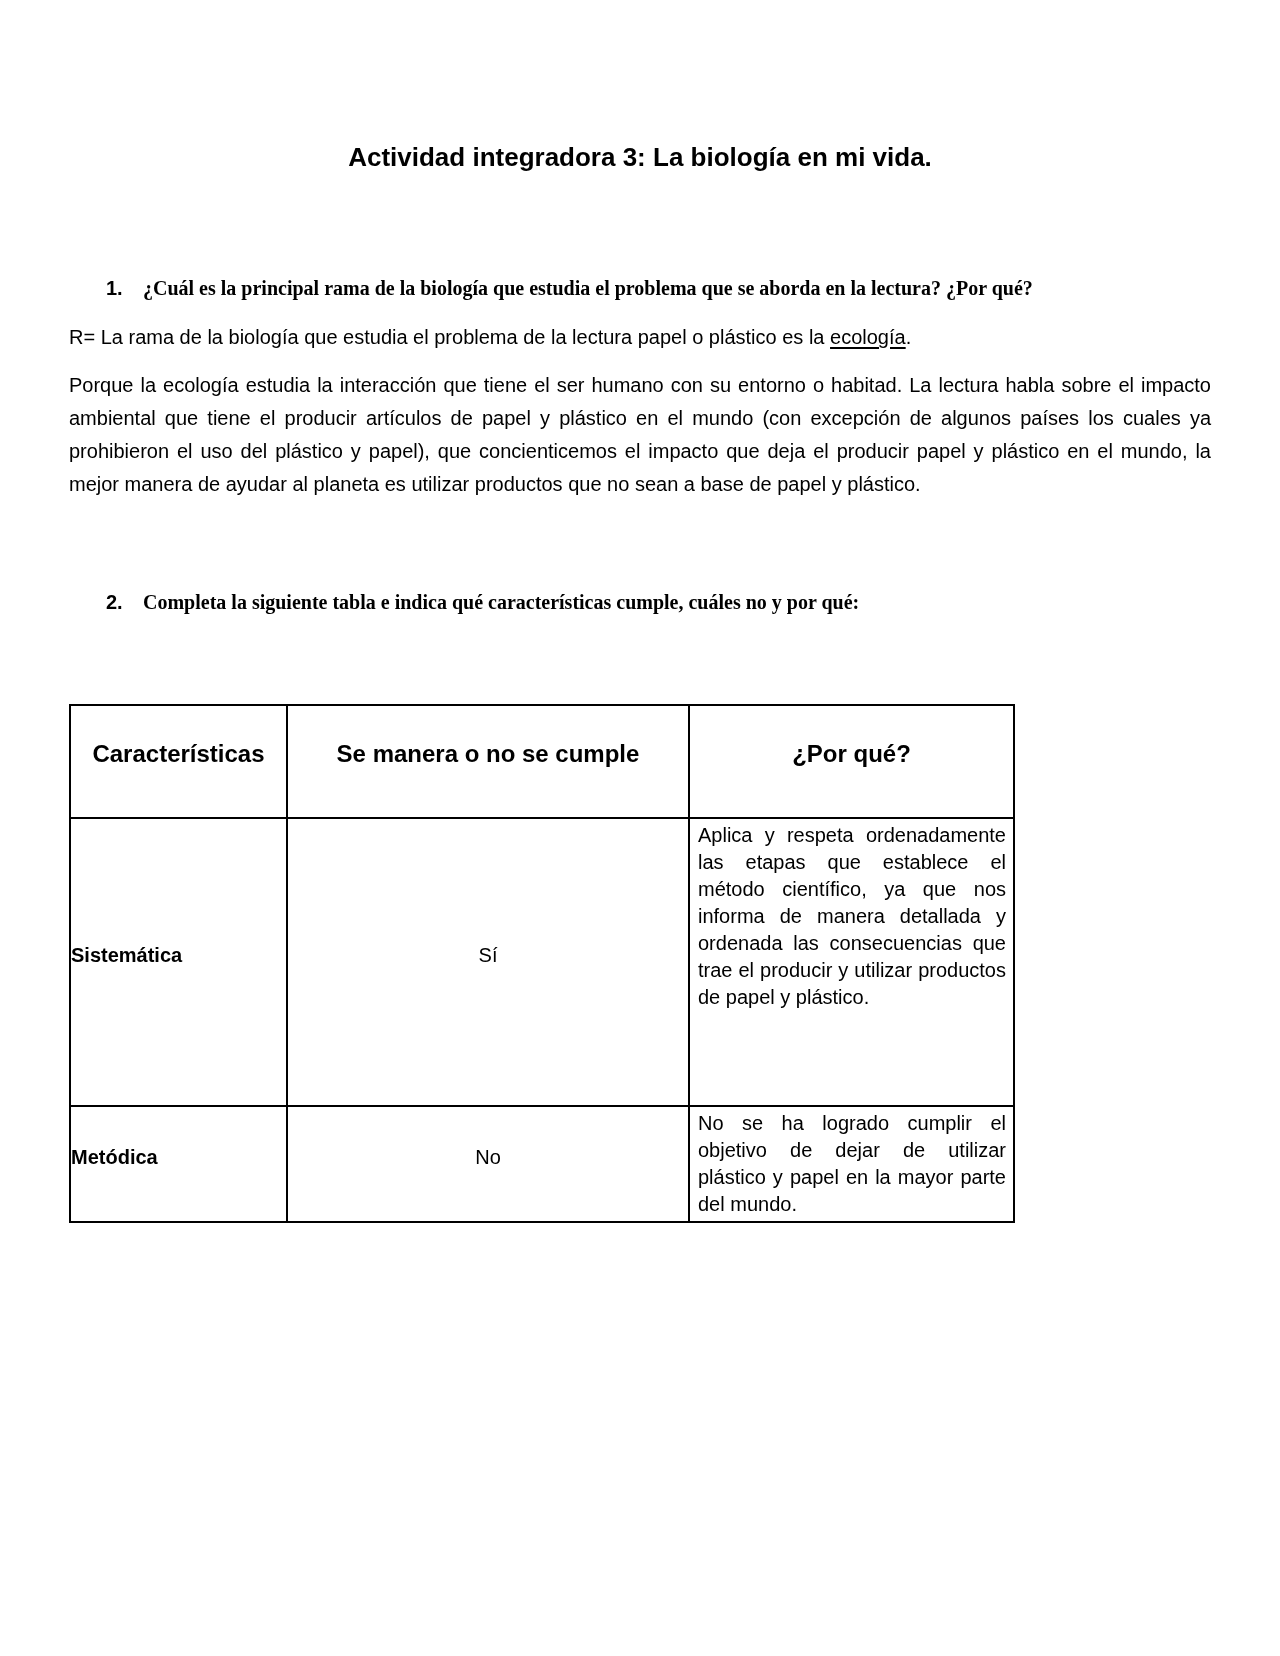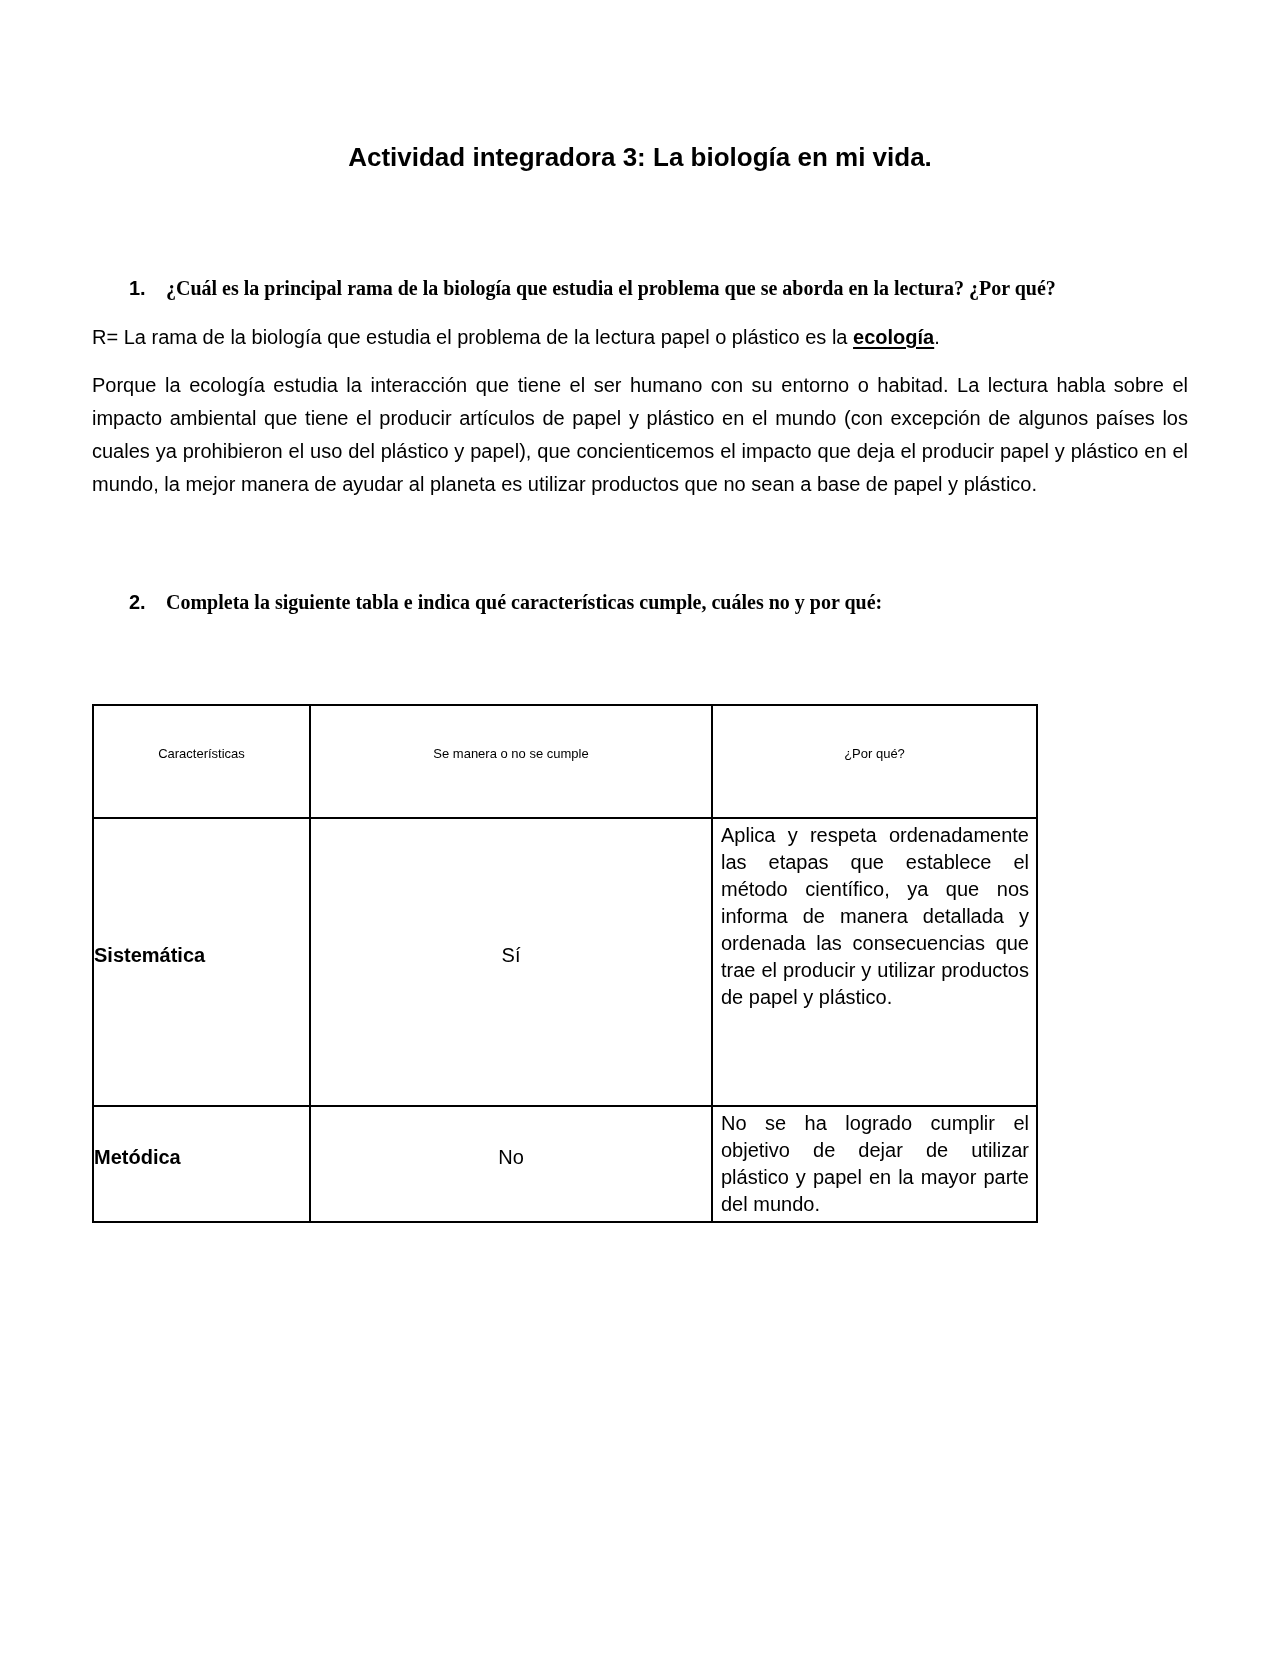--- a/index.html
+++ b/index.html
@@ -7,21 +7,21 @@
   body {
     width: 1280px;
     height: 1656px;
     font-family: "Liberation Sans", "DejaVu Sans", sans-serif;
     color: #000000;
     position: relative;
   }
   .page {
     width: 1280px;
     height: 1656px;
-    padding: 0 92px;
+    padding: 0 69px;
     overflow: hidden;
     background: #ffffff;
   }
   .doc-title {
     padding-top: 140px;
     font-size: 26px;
     line-height: 34px;
     font-weight: bold;
     text-align: center;
   }
@@ -37,43 +37,43 @@
   .q1 { margin-top: 98px; }
   .q2 { margin-top: 85px; }
   .para {
     font-size: 20px;
     line-height: 33px;
     text-align: justify;
   }
   .p1 { margin-top: 16px; }
   .p2 { margin-top: 15px; }
   .hl {
-    font-weight: bold;
+    font-weight: normal;
     text-decoration: underline;
     text-decoration-thickness: 2px;
     text-underline-offset: 3px;
     margin-top: 36px;
   }
   .char-table {
     margin-top: 85px;
     width: 944px;
     table-layout: fixed;
     border-collapse: collapse;
   }
   .char-table col.col1 { width: 217px; }
   .char-table col.col2 { width: 402px; }
   .char-table col.col3 { width: 325px; }
   .char-table th, .char-table td {
     border: 2px solid #000000;
     background: #ffffff;
   }
   .char-table th {
     height: 113px;
-    font-size: 13px;
-    font-weight: normal;
+    font-size: 24px;
+    font-weight: bold;
     text-align: center;
     vertical-align: middle;
     padding: 0 6px 16px 6px;
   }
   .r0 td { height: 288px; border-radius: 32px; }
   .r1 td { height: 116px; }
   .r2 td { height: 106px; }
   .c-name {
     text-align: left;
     vertical-align: middle;

